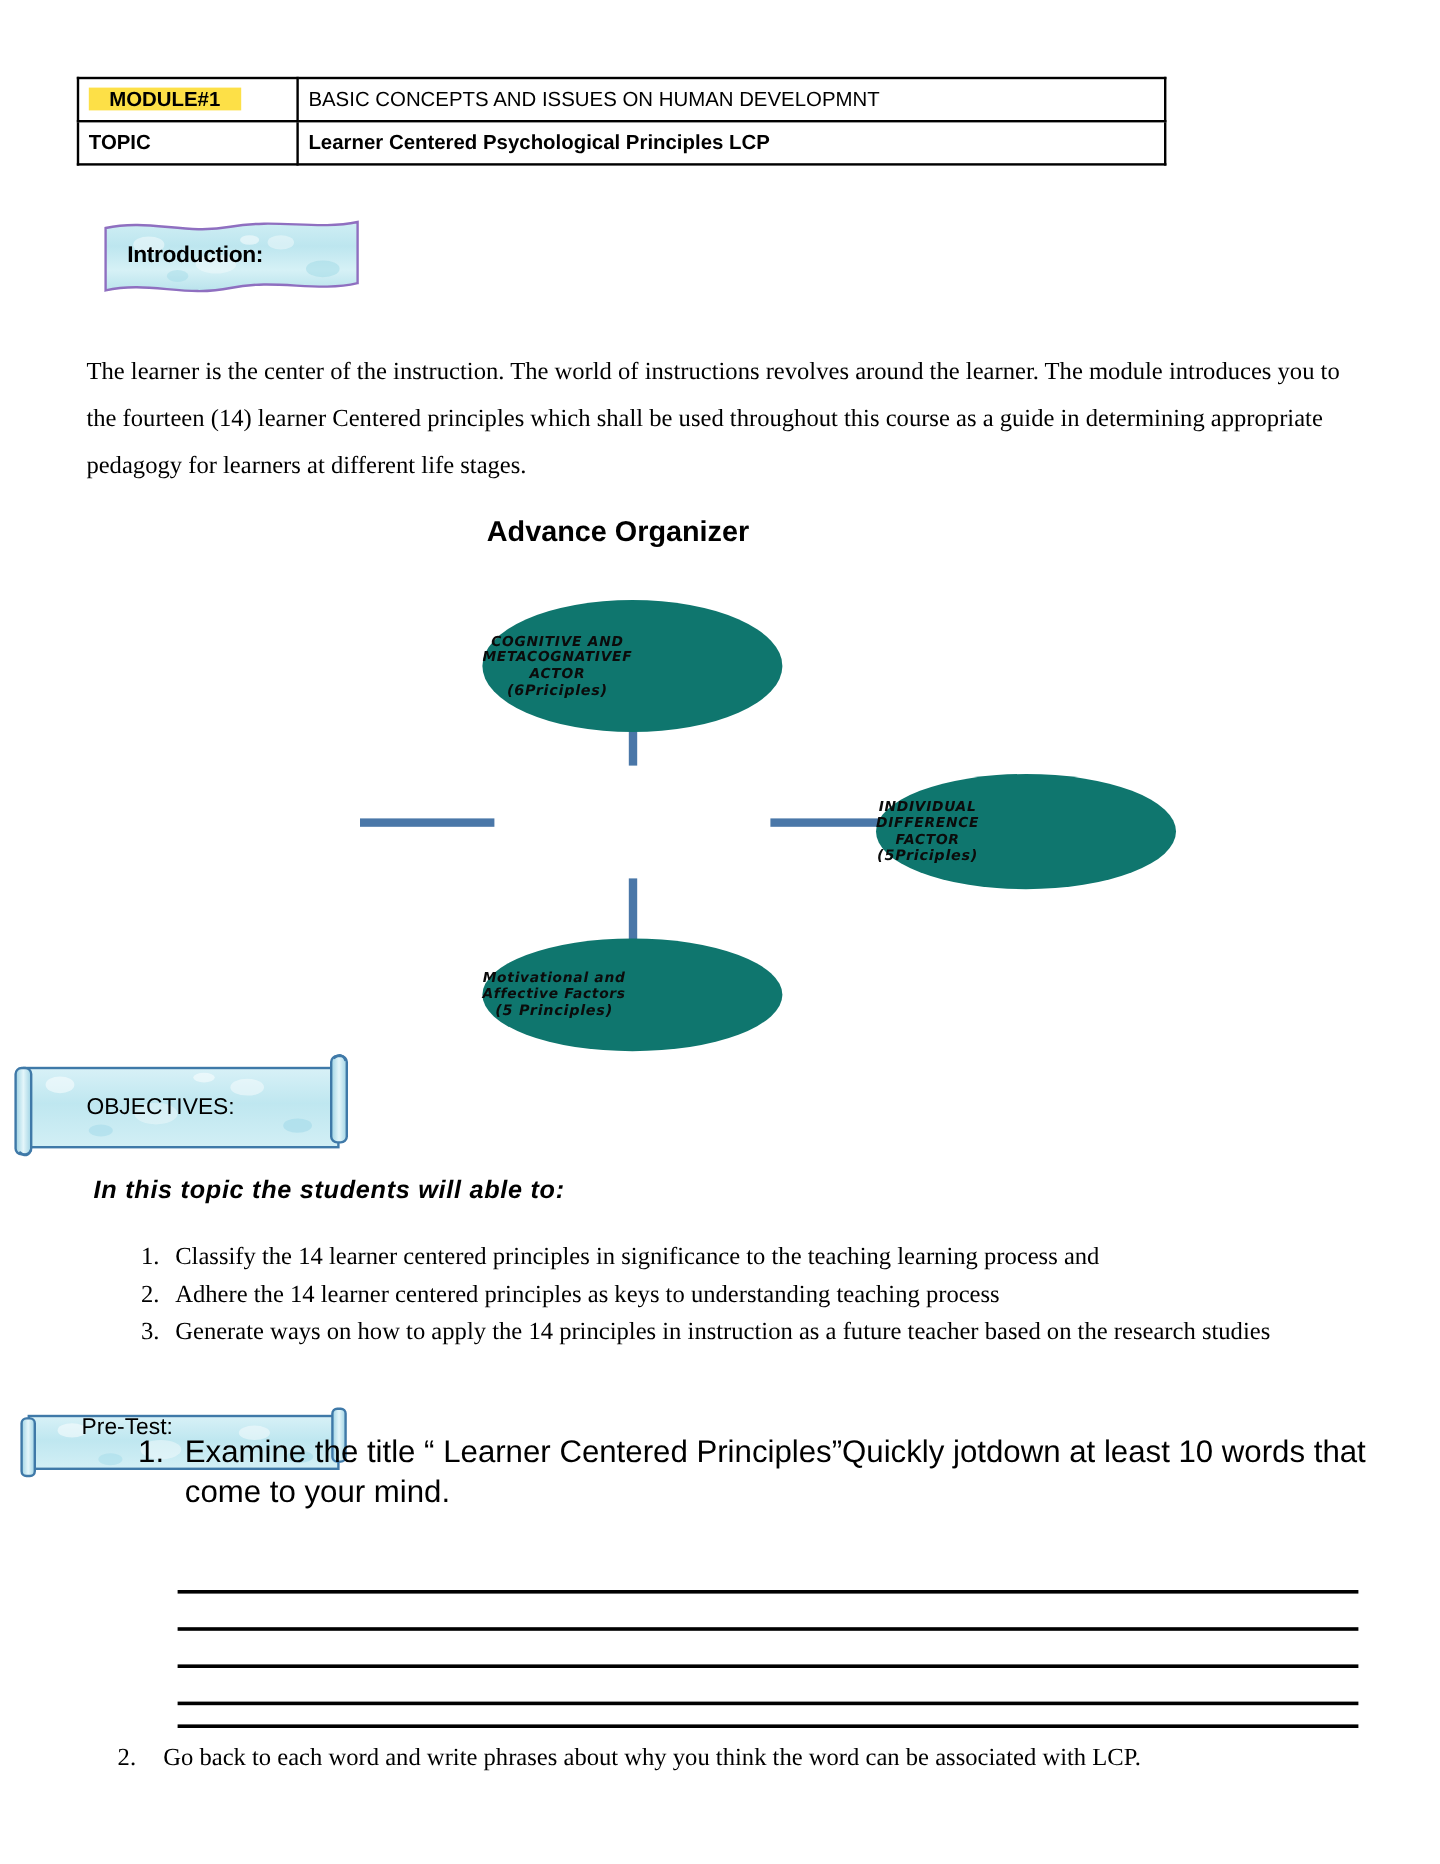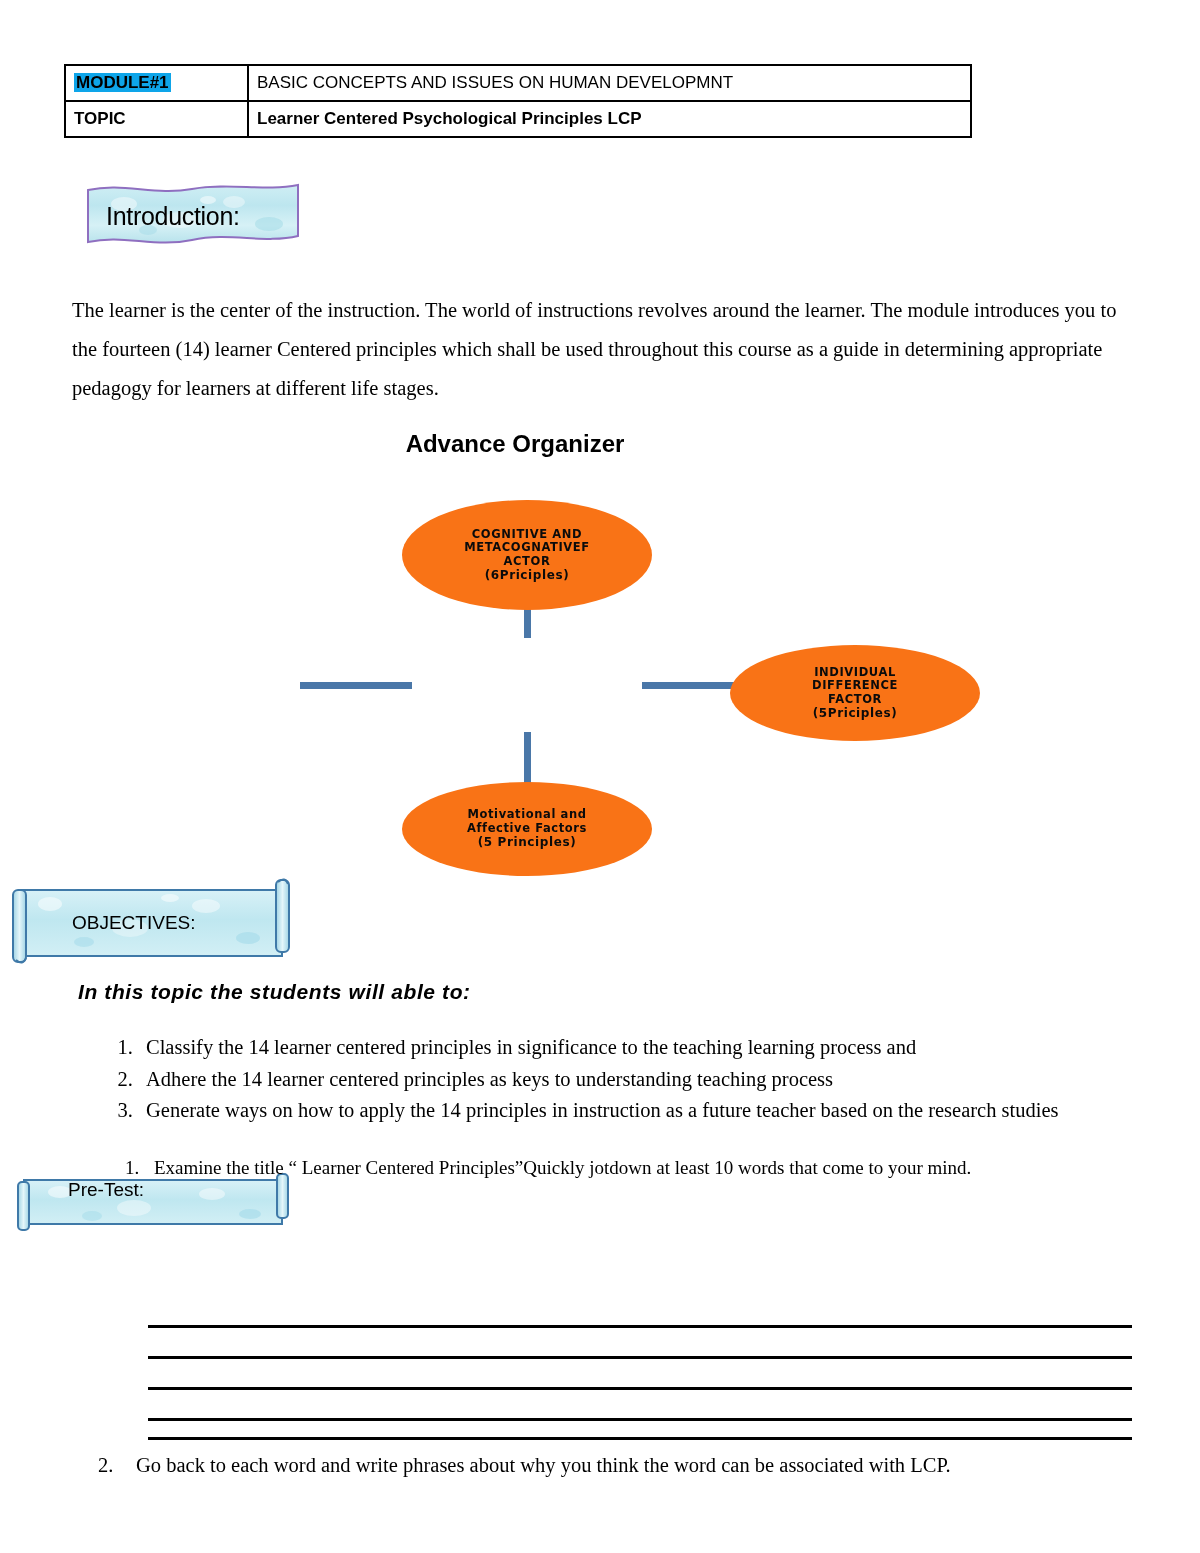--- a/index.html
+++ b/index.html
@@ -28,43 +28,43 @@
   .doc-table td {
     border: 2px solid #000;
     padding: 4px 8px;
     font-size: 17px;
     font-family: "Liberation Sans", sans-serif;
     vertical-align: middle;
     height: 26px;
   }
   .col-label { width: 165px; font-weight: bold; }
   .hl-red {
-    background: #0ea5e9;
-    font-weight: bold;
-    padding: 0 2px;
+    background: #fde047;
+    font-weight: bold;
+    padding: 0 17px;
     text-align: center;
   }
   .cell-plain { font-weight: normal; }
   .cell-bold { font-weight: bold; }
 
   
   .intro-banner {
     position: absolute;
     left: 84px;
     top: 180px;
     width: 218px;
     height: 68px;
   }
   .intro-banner svg { display:block; width:100%; height:100%; }
   .intro-banner .banner-text {
     position: absolute;
     left: 22px;
     top: 22px;
-    font-size: 25px;
-    font-weight: normal;
+    font-size: 19px;
+    font-weight: bold;
     font-family: "Liberation Sans", sans-serif;
     letter-spacing: -0.3px;
   }
 
   
   .body-par {
     position: absolute;
     left: 72px;
     top: 291px;
     width: 1060px;
@@ -94,25 +94,25 @@
     width: 1050px;
     height: 410px;
   }
   .connector {
     position: absolute;
     background: #4a77a8;
   }
   .node {
     position: absolute;
     border-radius: 50%;
-    background: #f97316;
+    background: #0f766e;
     display: flex;
     align-items: center;
-    justify-content: center;
     text-align: center;
+    font-style: italic;
   }
   .node-txt {
     font-family: "DejaVu Sans", sans-serif;
     font-weight: bold;
     line-height: 1.18;
     letter-spacing: 0.6px;
     color: #0b0b0b;
   }
   .node-top    { left: 402px; top: 30px;  width: 250px; height: 110px; }
   .node-left   { left: 66px;  top: 168px; width: 252px; height: 96px;  }
@@ -159,27 +159,27 @@
     font-size: 20.5px;
     line-height: 31.5px;
     font-family: "Liberation Serif", serif;
   }
   .obj-list li { padding-left: 8px; margin-bottom: 0px; }
 
   
   .pretest-list {
     position: absolute;
     left: 98px;
-    top: 1151px;
+    top: 1192px;
     width: 1040px;
     margin: 0;
     padding-left: 46px;
-    font-size: 19px;
+    font-size: 26px;
     line-height: 34px;
-    font-family: Liberation Serif, serif;
+    font-family: Liberation Sans, sans-serif;
   }
   .pretest-list li { padding-left: 10px; }
 
   .answer-line {
     position: absolute;
     left: 148px;
     width: 984px;
     height: 0;
     border-top: 3px solid #000;
   }

